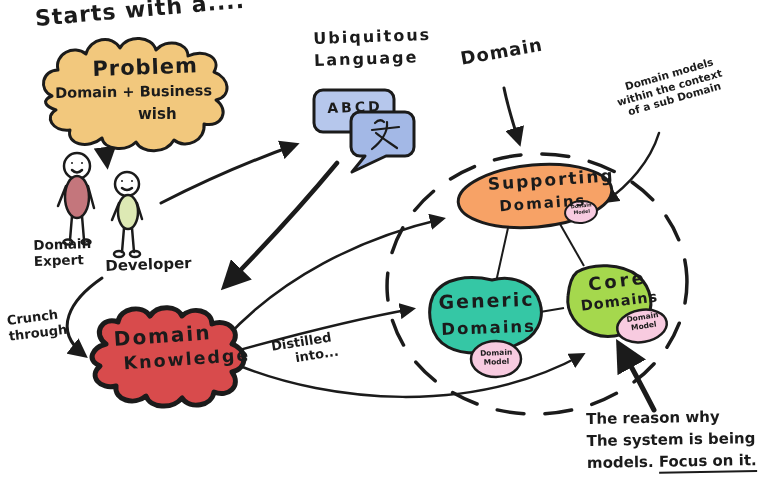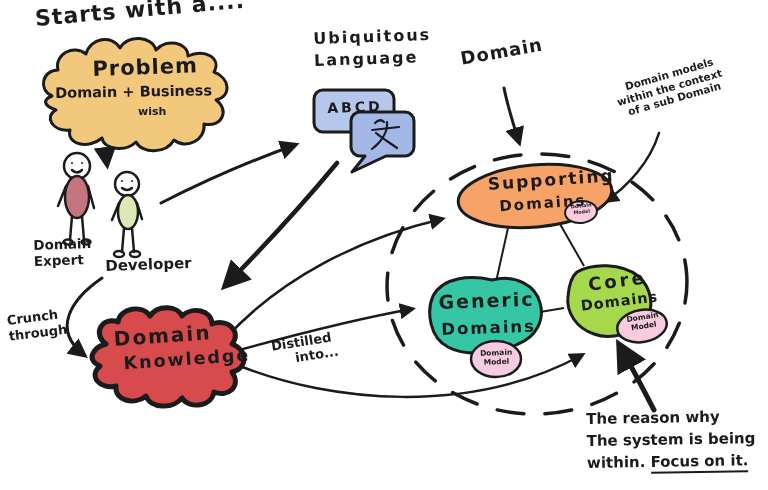--- a/index.html
+++ b/index.html
@@ -104,21 +104,21 @@
 
     <path d="M 577 272 C 592 263 622 263 638 276 C 652 288 655 308 645 321 C 634 334 610 340 594 334
              C 576 328 566 312 568 296 C 569 285 571 277 577 272 Z" fill="#a5d84d" stroke="#1b1b1b" stroke-width="3" stroke-linejoin="round"></path>
     <ellipse cx="642" cy="326" rx="25" ry="16" transform="rotate(-10 642 326)" fill="#f8cbe0" stroke="#1b1b1b" stroke-width="2.5"></ellipse>
   </svg>
 
   <div class="lbl" style="left:34px;top:6px;font-size:22px;letter-spacing:1px;transform:rotate(-5deg);">Starts with a....</div>
 
   <div class="lbl" style="left:92px;top:57px;font-size:21px;letter-spacing:1px;transform:rotate(-2deg);">Problem</div>
   <div class="lbl" style="left:55px;top:85px;font-size:14.5px;transform:rotate(-1deg);">Domain + Business</div>
-  <div class="lbl" style="left:138px;top:106px;font-size:11px;">wish</div>
+  <div class="lbl" style="left:138px;top:106px;font-size:15px;">wish</div>
 
   <div class="lbl" style="left:313px;top:28px;font-size:16px;letter-spacing:2px;line-height:22px;transform:rotate(-2deg);">
     <div>Ubiquitous</div>
     <div>Language</div>
   </div>
 
   <div class="lbl" style="left:327px;top:100px;font-size:14px;letter-spacing:3px;transform:rotate(-2deg);">ABCD</div>
 
   <div class="lbl" style="left:459px;top:49px;font-size:18px;letter-spacing:1px;transform:rotate(-10deg);">Domain</div>
 
@@ -174,17 +174,17 @@
 
   <div class="lbl" style="left:270px;top:339px;font-size:13px;line-height:15px;transform:rotate(-9deg);">
     <div>Distilled</div>
     <div style="margin-left:22px">into...</div>
   </div>
 
   <div class="lbl" style="left:586px;top:408px;font-size:15px;line-height:22px;transform:rotate(-1deg);">
     <div>The reason why</div>
     <div>The system is being</div>
     <div>
-      <span>within. </span><span class="ul">Focus on it.</span>
+      <span>models. </span><span class="ul">Focus on it.</span>
     </div>
   </div>
 
 </div>
 
 </body></html>

